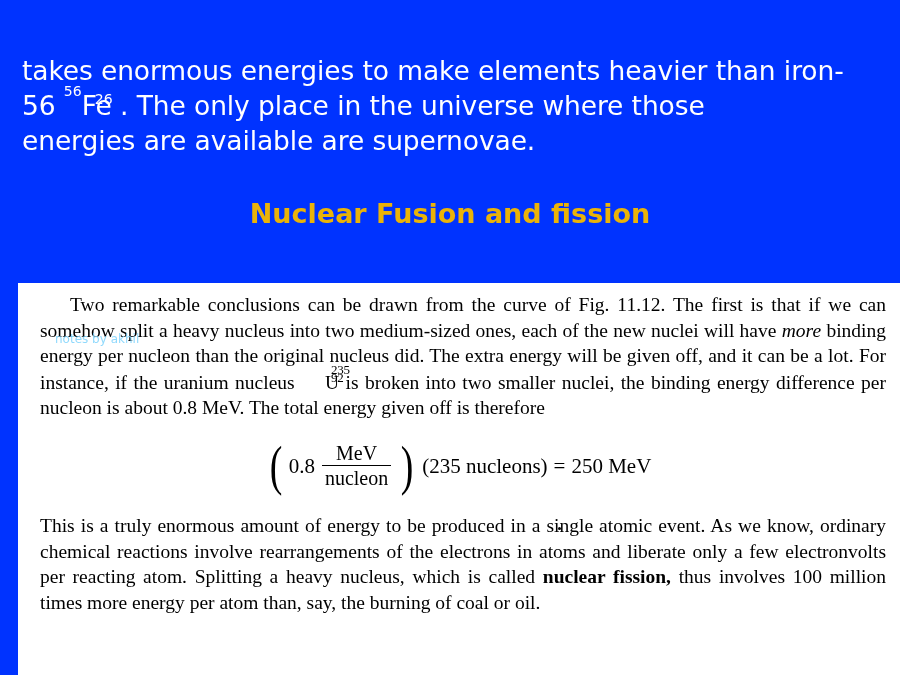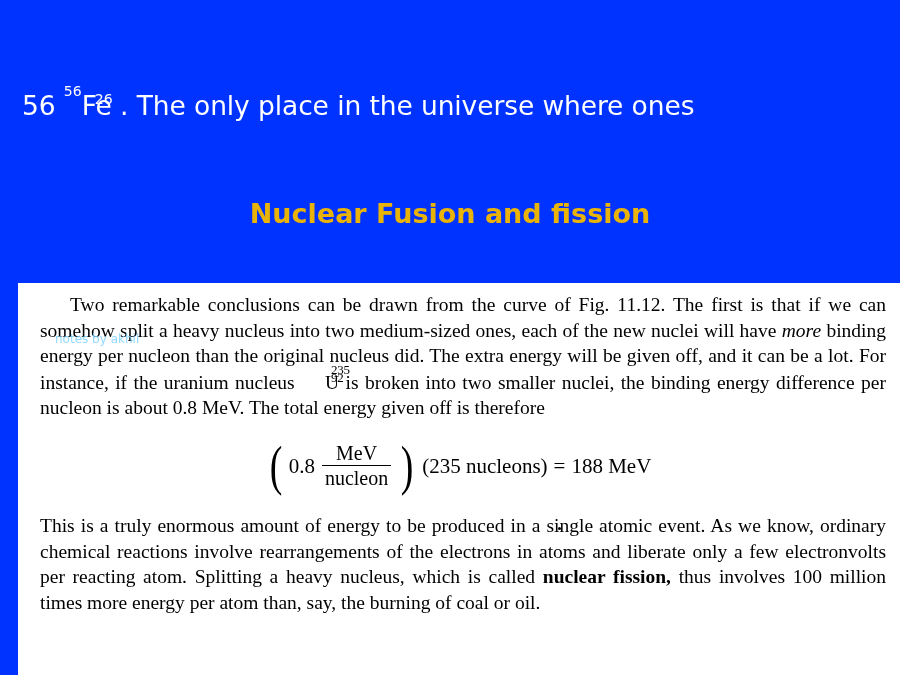--- a/index.html
+++ b/index.html
@@ -178,48 +178,49 @@
     font-style: italic;
   }
 </style>
 </head>
 <body>
 
 <div class="slide">
 
   <div class="intro">
     <br>
-    <br>
+    <span>takes enormous energies to make elements heavier than iron-</span><br>
     <span>56</span>
     <span class="sup-sub">
       <span class="sup">56</span>
       <span class="sub">26</span>
     </span><span>Fe</span>
-    <span>.  The only place in the universe where ones</span><br>
+    <span>.  The only place in the universe where those</span><br>
+    <span>energies are available are supernovae.</span>
   </div>
 
   <div class="heading">Nuclear Fusion and fission</div>
 
   <div class="book">
 
     <p class="para p1">
       <span>Two remarkable conclusions can be drawn from the curve of Fig. 11.12. The first is that if we can somehow split a heavy nucleus into two medium-sized ones, each of the new nuclei will have </span><i class="tight">more</i><span> binding energy per nucleon than the original nucleus did. The extra energy will be given off, and it can be a lot. For instance, if the uranium nucleus </span><span class="isotope"><span class="top">235</span><span class="bot">92</span></span><span>U</span><span> is broken into two smaller nuclei, the binding energy difference per nucleon is about 0.8 MeV. The total energy given off is therefore</span>
     </p>
 
     <div class="equation">
       <span class="paren">(</span>
       <span class="eq-lead">0.8</span>
       <span class="frac">
         <span class="num">MeV</span>
         <span class="den">nucleon</span>
       </span>
       <span class="paren">)</span>
       <span class="eq-tail">(235 nucleons)</span>
       <span class="eq-tail">=</span>
-      <span class="eq-tail">188 MeV</span>
+      <span class="eq-tail">250 MeV</span>
     </div>
 
     <p class="para p2">
       <span>This is a truly enormous amount of energy to be produced in a single atomic event. As we know, ordinary chemical reactions involve rearrangements of the electrons in atoms and liberate only a few electronvolts per reacting atom. Splitting a heavy nucleus, which is called </span><b class="tight">nuclear fission,</b><span> thus involves 100 million times more energy per atom than, say, the burning of coal or oil.</span>
     </p>
 
     <div class="dot-artifact"></div>
   </div>
 
   <div class="watermark">notes by akhil</div>

